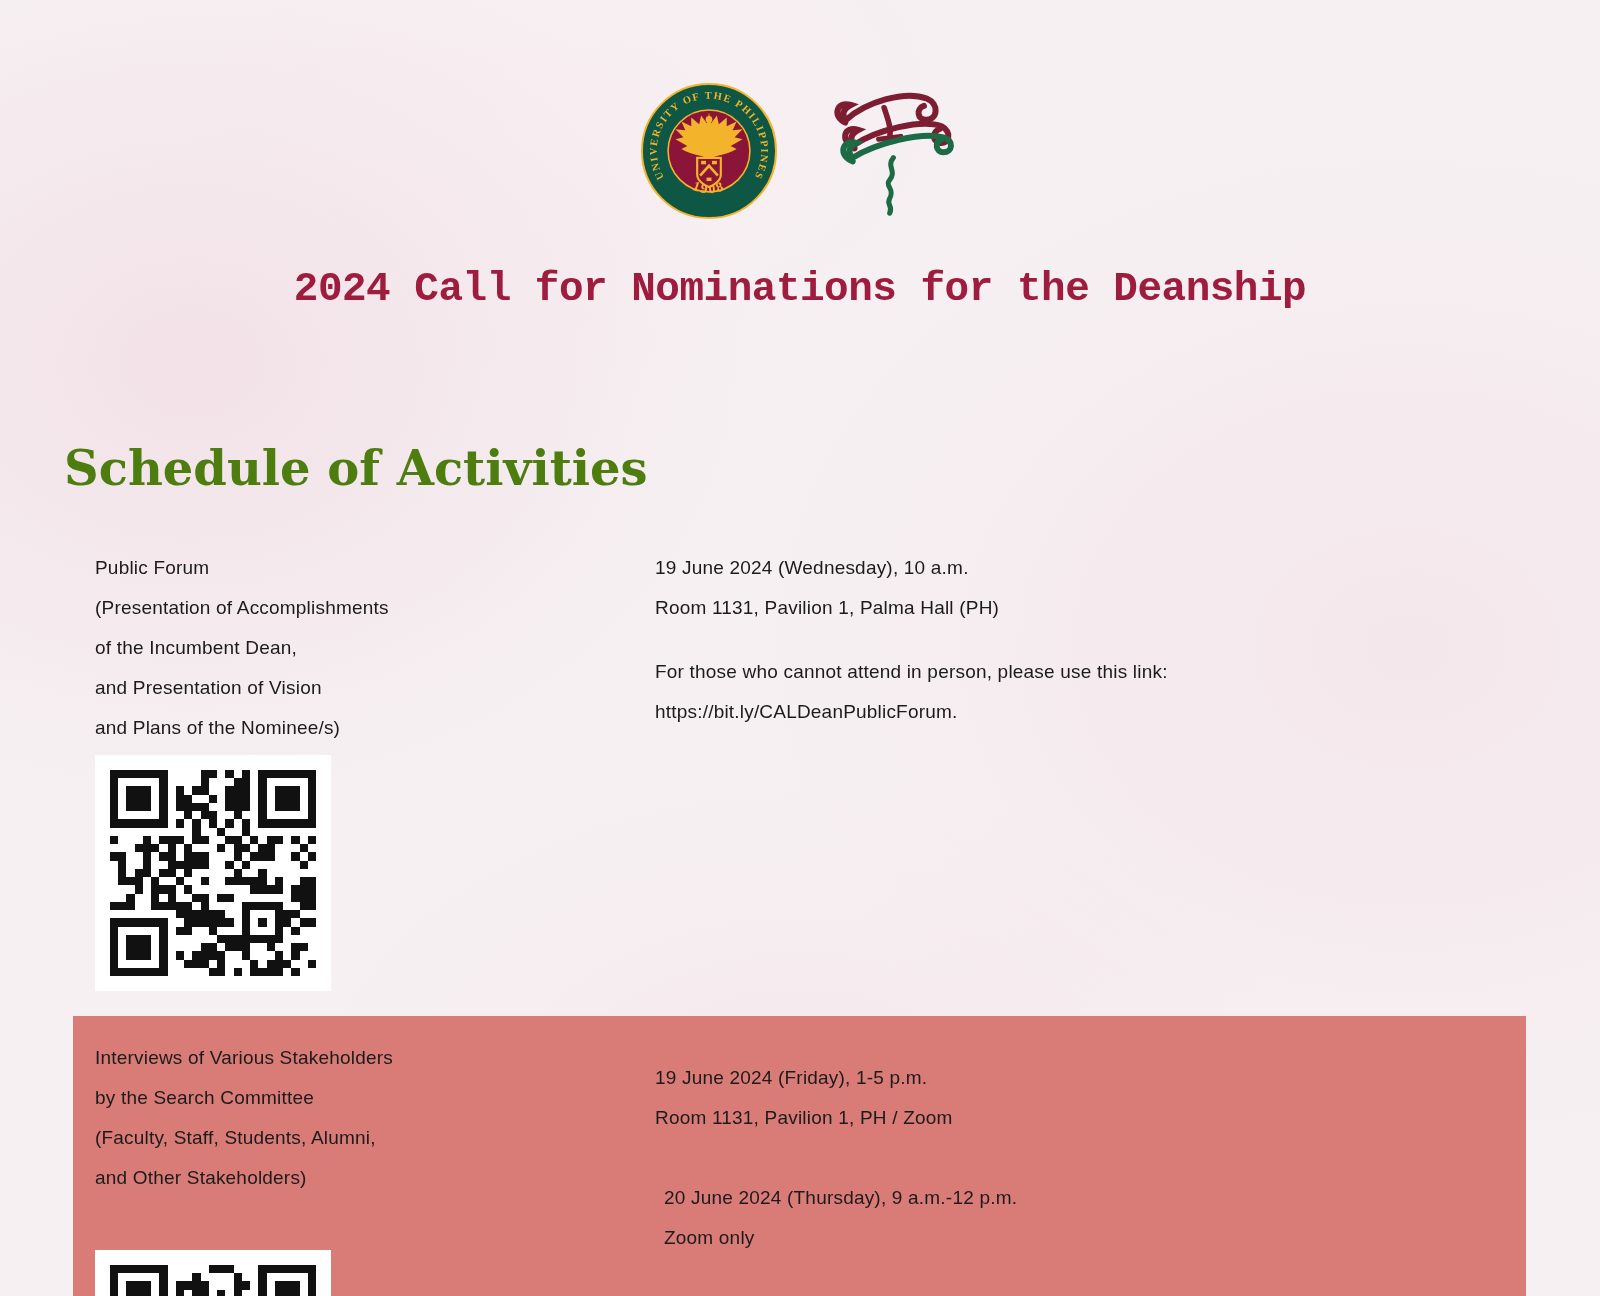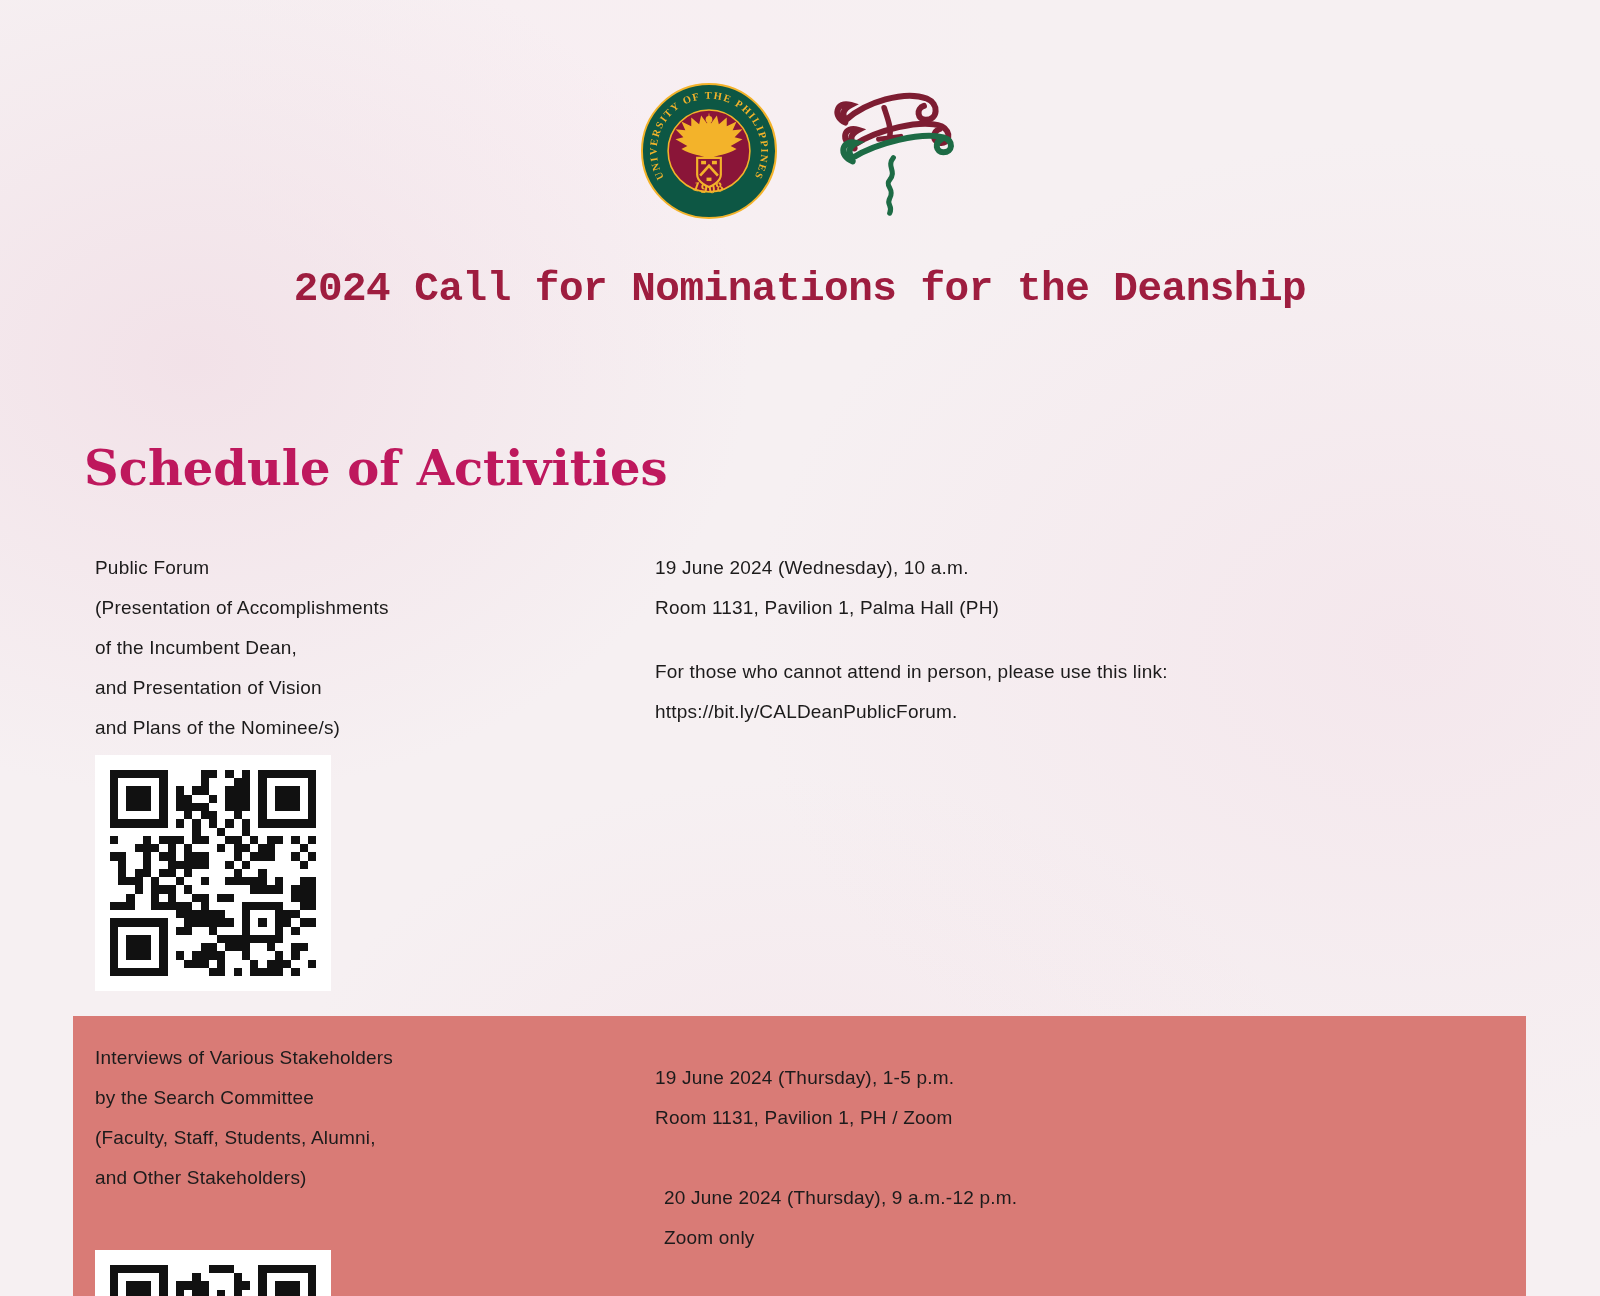--- a/index.html
+++ b/index.html
@@ -46,24 +46,24 @@
     position:absolute; top:236px; left:0; width:1600px;
     text-align:center;
     font-family:Liberation Mono, monospace;
     font-weight:bold;
     font-size:41px; line-height:79px;
     color:var(--title-maroon);
     letter-spacing:-0.5px;
     margin-top:14px;
   }
   .section-heading{
-    position:absolute; left:84px; top:440px;
+    position:absolute; left:64px; top:440px;
     font-family:"DejaVu Serif", serif;
     font-weight:bold; font-size:48px;
-    color:#be185d;
+    color:#4d7c0f;
   }
   .txt{
     white-space:pre-line;
     font-size:19px; line-height:40px;
     font-weight:500;
     color:var(--text-black);
     letter-spacing:0.2px;
   }
   .row1-activity{position:absolute; left:95px; top:548px; width:540px;}
   .row1-details{position:absolute; left:655px; top:548px; width:860px;}
@@ -373,21 +373,21 @@
   </div>
 
 <div class="highlight-band"></div>
 
 <div class="row2-activity txt">Interviews of Various Stakeholders
 by the Search Committee
 (Faculty, Staff, Students, Alumni,
 and Other Stakeholders)</div>
 
 <div class="row2-details">
-  <div class="txt">19 June 2024 (Thursday), 1-5 p.m.
+  <div class="txt">19 June 2024 (Friday), 1-5 p.m.
 Room 1131, Pavilion 1, PH / Zoom</div>
   <div class="txt gap-before">20 June 2024 (Thursday), 9 a.m.-12 p.m.
 Zoom only</div>
 </div>
 
 <div class="qr-box" id="qr2">
     <svg viewBox="0 0 25 25" fill="var(--qr-black)" xmlns="http://www.w3.org/2000/svg">
       <rect x="12" y="0" width="1" height="1"></rect>
       <rect x="13" y="0" width="1" height="1"></rect>
       <rect x="14" y="0" width="1" height="1"></rect>

